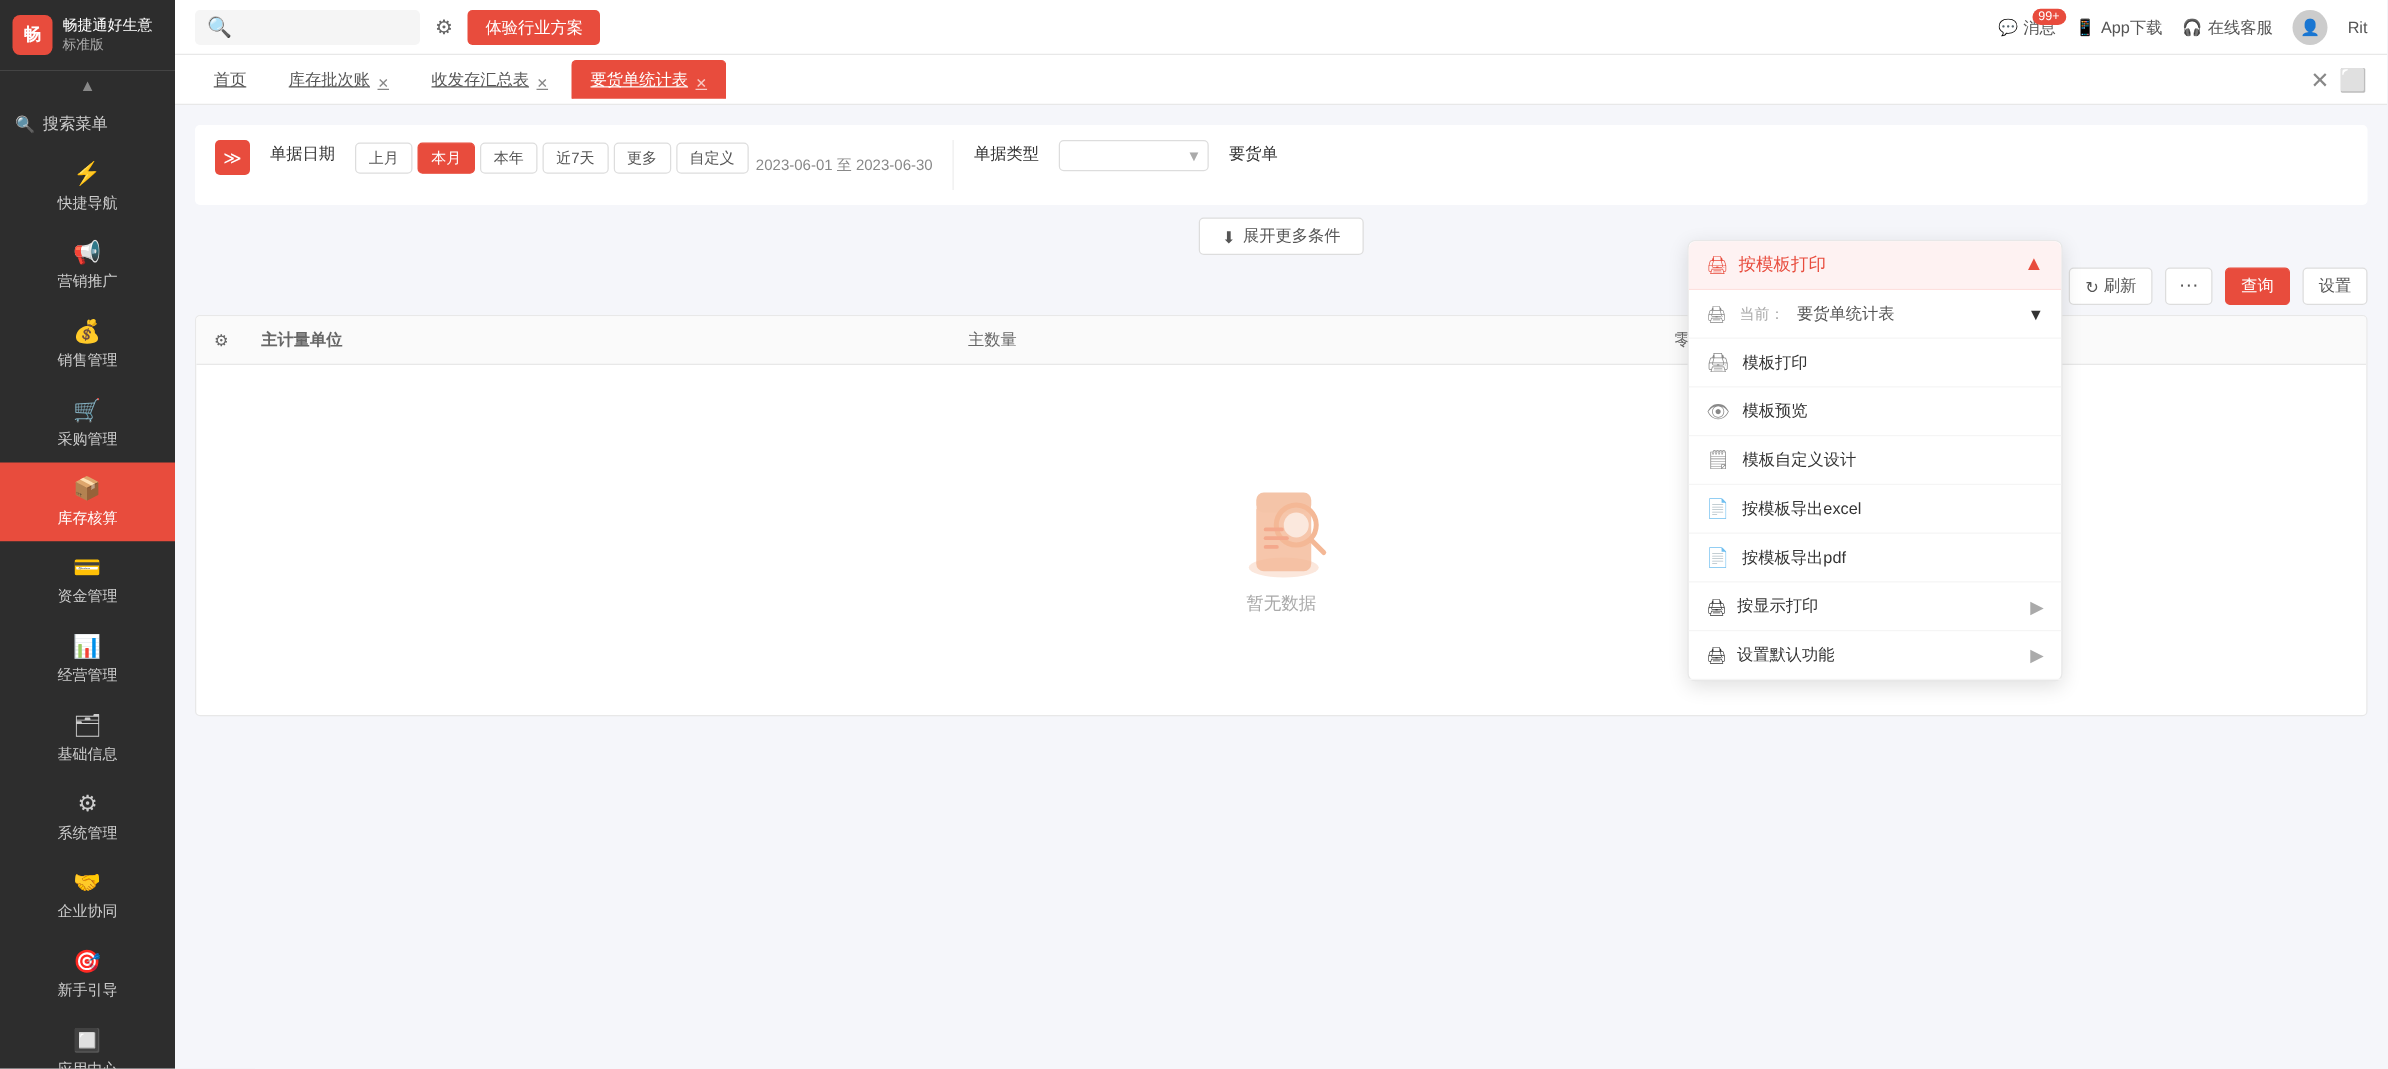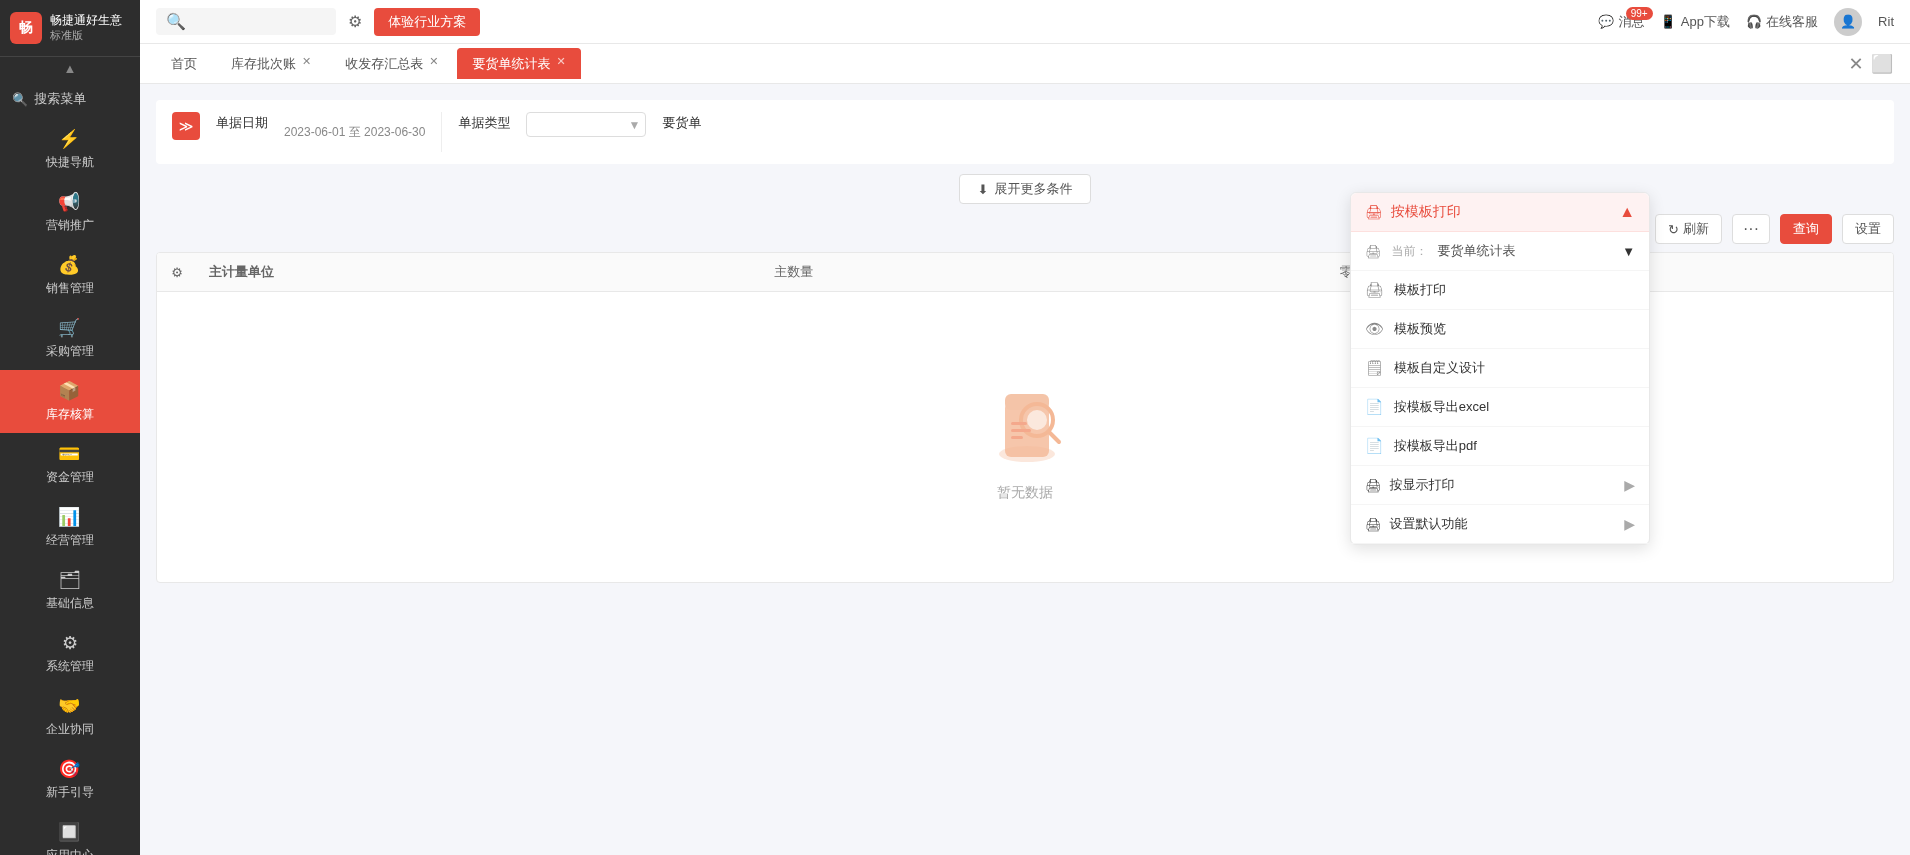--- a/index.html
+++ b/index.html
@@ -96,22 +96,22 @@
       border-bottom: 1px solid #e8e8e8;
       display: flex;
       align-items: center;
       padding: 0 16px;
       height: 40px;
       gap: 4px;
     }
     .tab {
       padding: 6px 14px; font-size: 13px; cursor: pointer;
       color: #555; border-radius: 4px 4px 0 0; position: relative;
-      display: flex; align-items: flex-start; gap: 6px;
-      border: 1px solid transparent; border-bottom: none;
+      display: flex; align-items: flex-end; gap: 6px;
+      border: 1px solid transparent; border-bottom: none; text-decoration: underline;
     }
     .tab.active {
       background: #e84c3d; color: #fff;
       border-color: #e84c3d;
     }
     .tab-close { font-size: 11px; opacity: 0.7; }
 
     
     .page-area {
       flex: 1; overflow-y: auto; overflow-x: hidden;
@@ -188,21 +188,21 @@
     }
     .th { padding: 0 12px; }
     .th-checkbox { width: 40px; display: flex; justify-content: center; }
     .th-goods { flex: 2; }
     .th-unit { flex: 1; font-weight: bold; }
     .th-qty { flex: 1; }
     .th-amount { flex: 1; }
 
     .empty-state {
       display: flex; flex-direction: column; align-items: center;
-      justify-content: center; padding: 80px 0; gap: 12px;
+      justify-content: center; padding: 80px 0; gap: 2px;
     }
     .empty-icon {
       width: 100px; height: 100px; position: relative;
     }
     .empty-text { font-size: 14px; color: #aaa; }
 
     
     .print-dropdown {
       position: absolute;
       top: 100px; right: 320px;
@@ -370,20 +370,28 @@
     </div>
   </div>
 
   <div class="page-area" style="position:relative;">
 
 
     <div class="filter-row">
       <div class="filter-expand-btn">≫</div>
       <span class="filter-label">单据日期</span>
       <div class="date-btns">
+        <div id="date-btns-container" style="display:flex;gap:4px;align-items:center;">
+            <button class="date-btn">上月</button>
+            <button class="date-btn active">本月</button>
+            <button class="date-btn">本年</button>
+            <button class="date-btn">近7天</button>
+            <button class="date-btn">更多</button>
+            <button class="date-btn">自定义</button>
+          </div>
         <div class="date-range">2023-06-01 至 2023-06-30</div>
       </div>
       <div class="filter-separator"></div>
       <span class="filter-type-label">单据类型</span>
       <div style="position:relative;display:inline-block;">
         <select class="filter-select">
           <option></option>
         </select>
         <span style="position:absolute;right:6px;top:50%;transform:translateY(-50%);pointer-events:none;color:#aaa;font-size:12px;">▼</span>
       </div>

